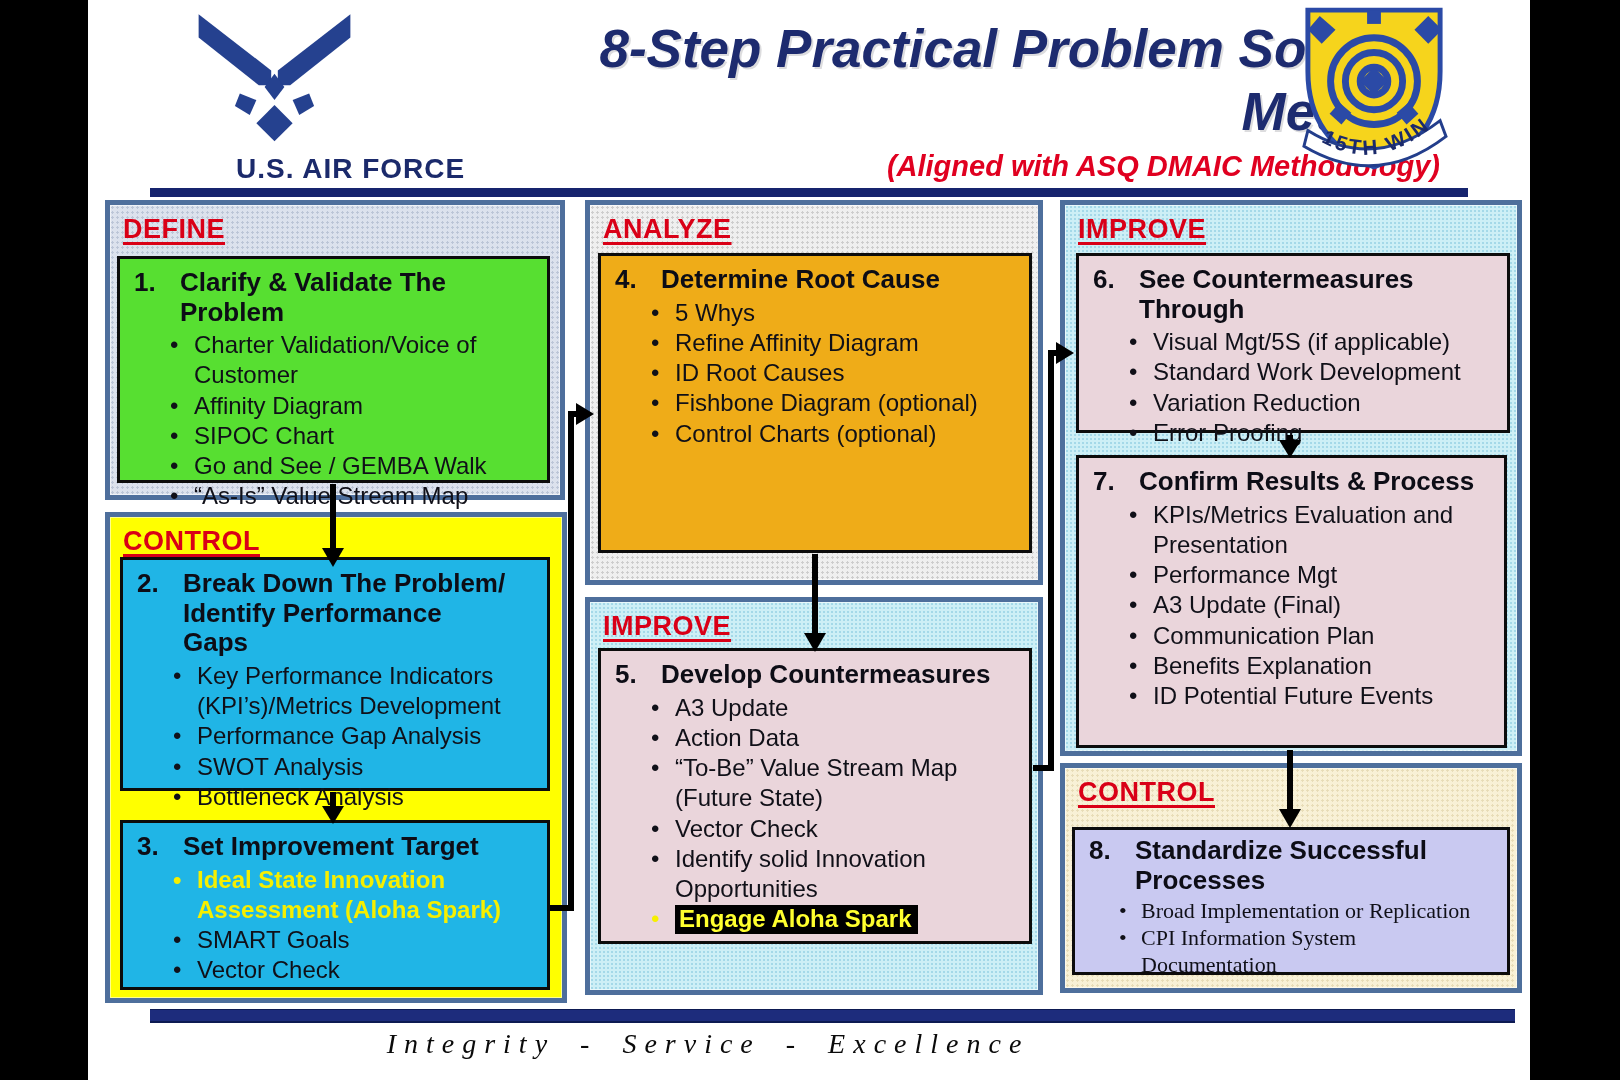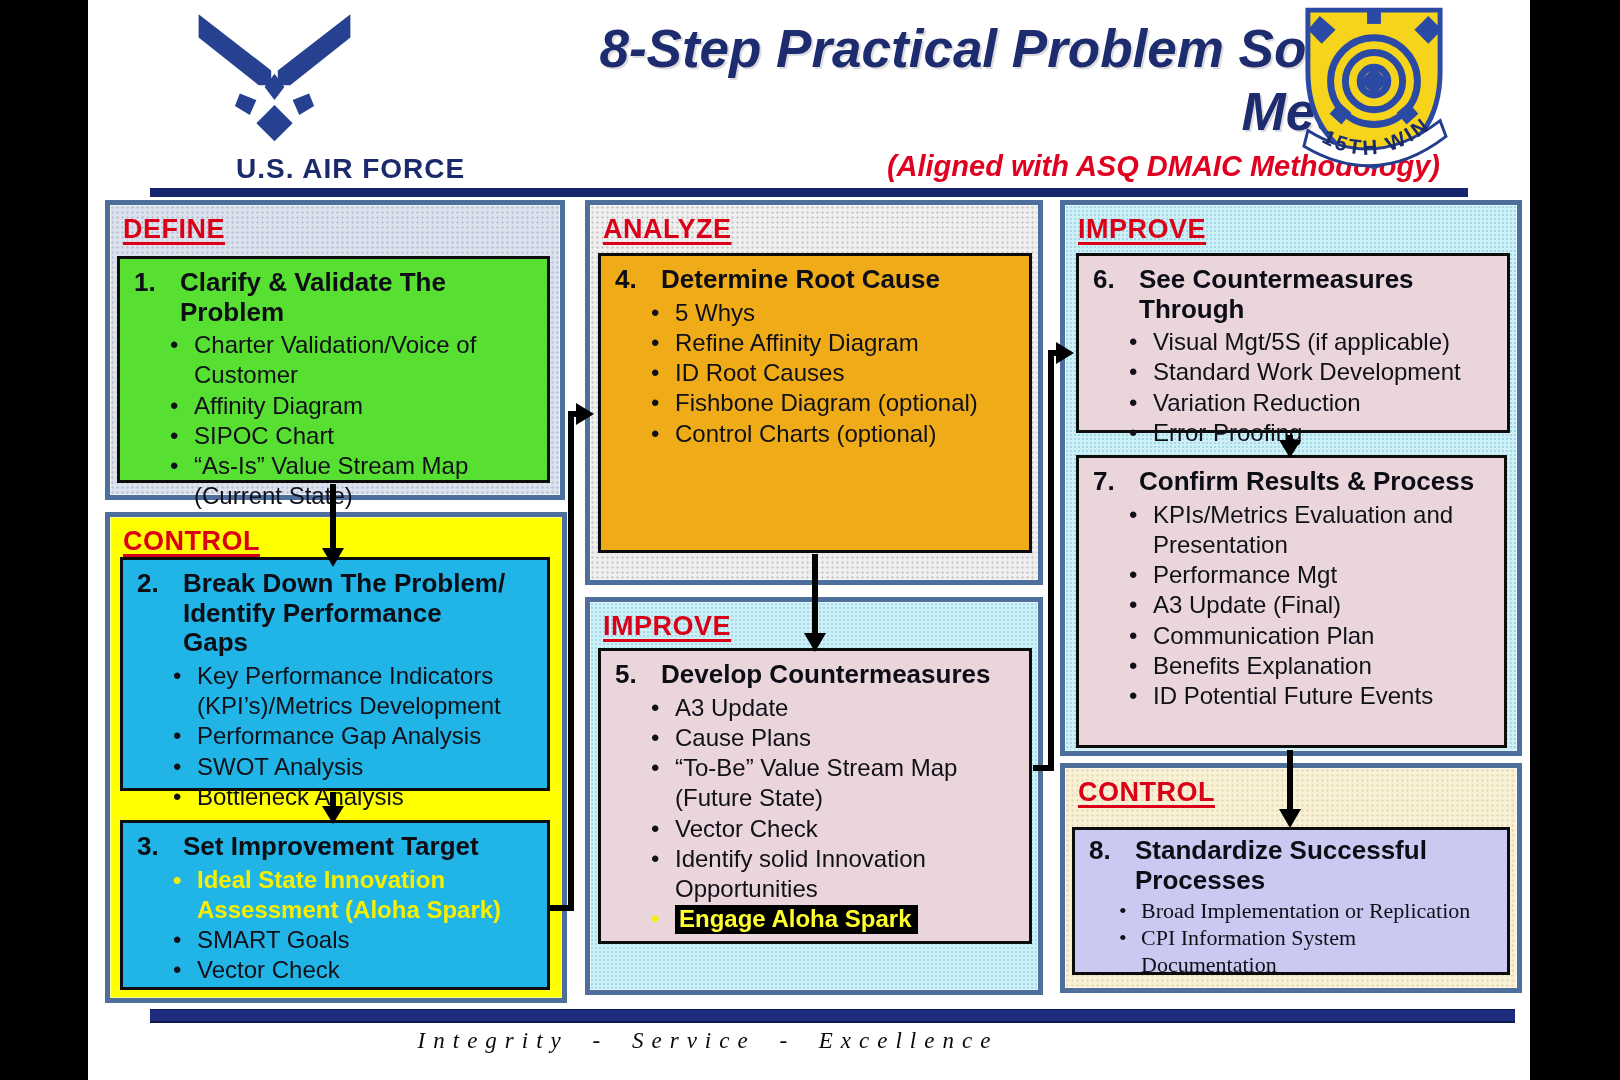--- a/index.html
+++ b/index.html
@@ -14,21 +14,21 @@
     font-style:italic;font-weight:bold;color:#1d2b6f;font-size:53px;line-height:1.18;
     text-shadow:2px 2px 0 rgba(60,60,70,0.18);}
   .subtitle{position:absolute;left:700px;top:150px;width:740px;text-align:right;
     font-style:italic;font-weight:bold;color:#e00020;font-size:29px;}
   .brand{position:absolute;left:148px;top:153px;width:300px;font-weight:bold;
     color:#1b2a6b;font-size:28px;letter-spacing:1px;}
   .rule-top{position:absolute;left:150px;top:188px;width:1318px;height:9px;background:#16246e;}
   .rule-bottom{position:absolute;left:150px;top:1010px;width:1365px;height:11px;background:#1d2c7c;
     box-shadow:0 2px 0 #0d1a52, 0 -1px 0 #0d1a52;}
   .motto{position:absolute;left:88px;top:1028px;width:1240px;text-align:center;
-    font-family:"Liberation Serif", serif;font-style:italic;font-size:23px;color:#0a0a0a;
+    font-family:"Liberation Serif", serif;font-style:italic;font-size:28px;color:#0a0a0a;
     letter-spacing:8px;word-spacing:10px;}
 
   
   .section{position:absolute;border:5px solid #4e6f9c;box-sizing:border-box;
     box-shadow:inset 0 0 0 1px rgba(255,255,255,.55);}
   .sec-label{position:absolute;top:9px;left:13px;color:#d90017;font-weight:bold;font-size:27px;
     letter-spacing:.5px;text-decoration:underline;text-decoration-thickness:3px;text-underline-offset:4px;text-align:right;}
   .tex-blue{background-color:#dce2ed;background-image:radial-gradient(rgba(110,130,165,.30) 1px, transparent 1.3px);background-size:5px 5px;}
   .tex-gray{background-color:#efefef;background-image:radial-gradient(rgba(140,140,140,.35) 1px, transparent 1.3px);background-size:5px 5px;}
   .tex-cyan{background-color:#cdeff6;background-image:radial-gradient(rgba(70,165,200,.30) 1px, transparent 1.2px);background-size:4px 4px;}
@@ -114,20 +114,21 @@
 </div>
 <div class="step-box bg-green" style="left:117px;top:256px;width:433px;height:227px;">
   <div class="box-title">
     <span class="num">1.</span>
     <span>Clarify &amp; Validate The Problem</span>
   </div>
   <ul class="bullets">
     <li><span>Charter Validation/Voice of Customer</span></li>
     <li><span>Affinity Diagram</span></li>
     <li><span>SIPOC Chart</span></li>
+    <li><span>Go and See / GEMBA Walk</span></li>
     <li><span>“As-Is” Value Stream Map (Current State)</span></li>
   </ul>
 </div>
 
 <div class="section plain-yellow" style="left:105px;top:512px;width:462px;height:491px;">
   <div class="sec-label">CONTROL</div>
 </div>
 <div class="step-box bg-cyan" style="left:120px;top:557px;width:430px;height:234px;">
   <div class="box-title">
     <span class="num">2.</span>
@@ -172,21 +173,21 @@
 <div class="section tex-cyan" style="left:585px;top:597px;width:458px;height:398px;">
   <div class="sec-label">IMPROVE</div>
 </div>
 <div class="step-box bg-pink" style="left:598px;top:648px;width:434px;height:296px;">
   <div class="box-title">
     <span class="num">5.</span>
     <span>Develop Countermeasures</span>
   </div>
   <ul class="bullets">
     <li><span>A3 Update</span></li>
-    <li><span>Cause Plans</span></li>
+    <li><span>Action Data</span></li>
     <li><span>“To-Be” Value Stream Map (Future State)</span></li>
     <li><span>Vector Check</span></li>
     <li><span>Identify solid Innovation Opportunities</span></li>
     <li class="hl-row"><span class="hl">Engage Aloha Spark</span></li>
   </ul>
 </div>
 
 <div class="section tex-cyan" style="left:1060px;top:200px;width:462px;height:556px;">
   <div class="sec-label">IMPROVE</div>
 </div>

